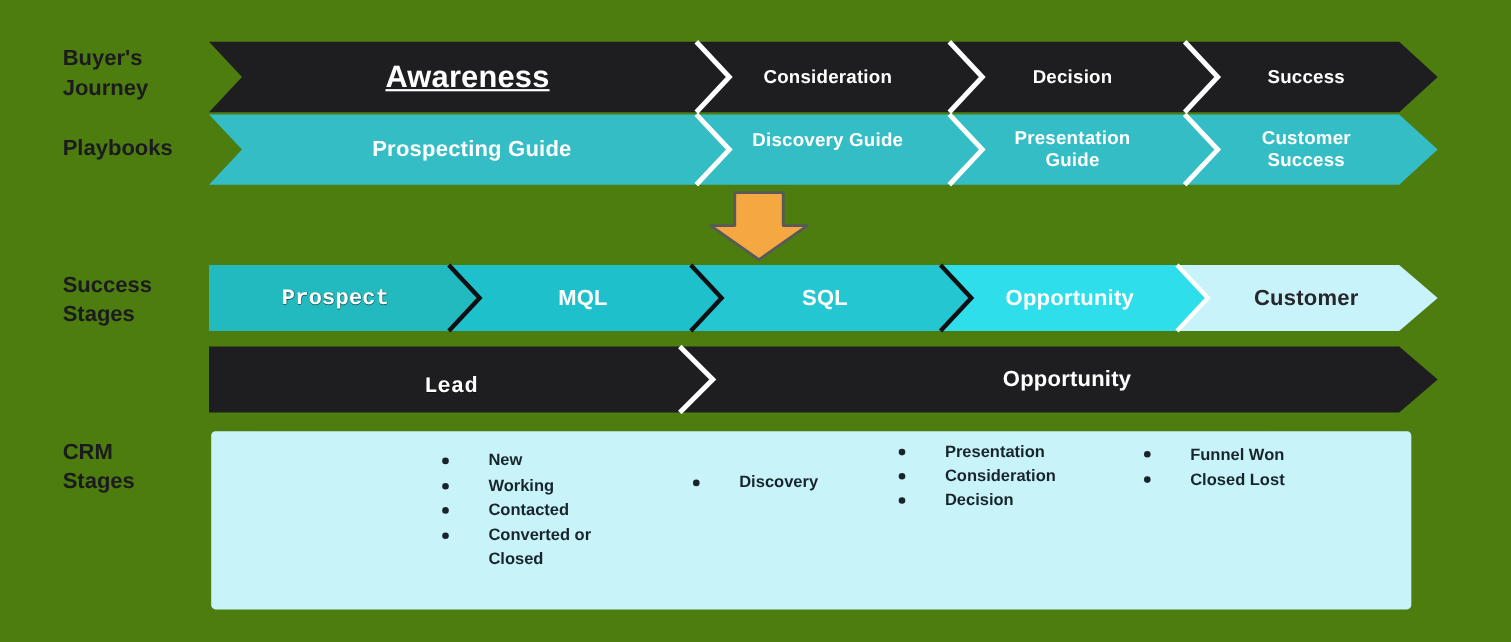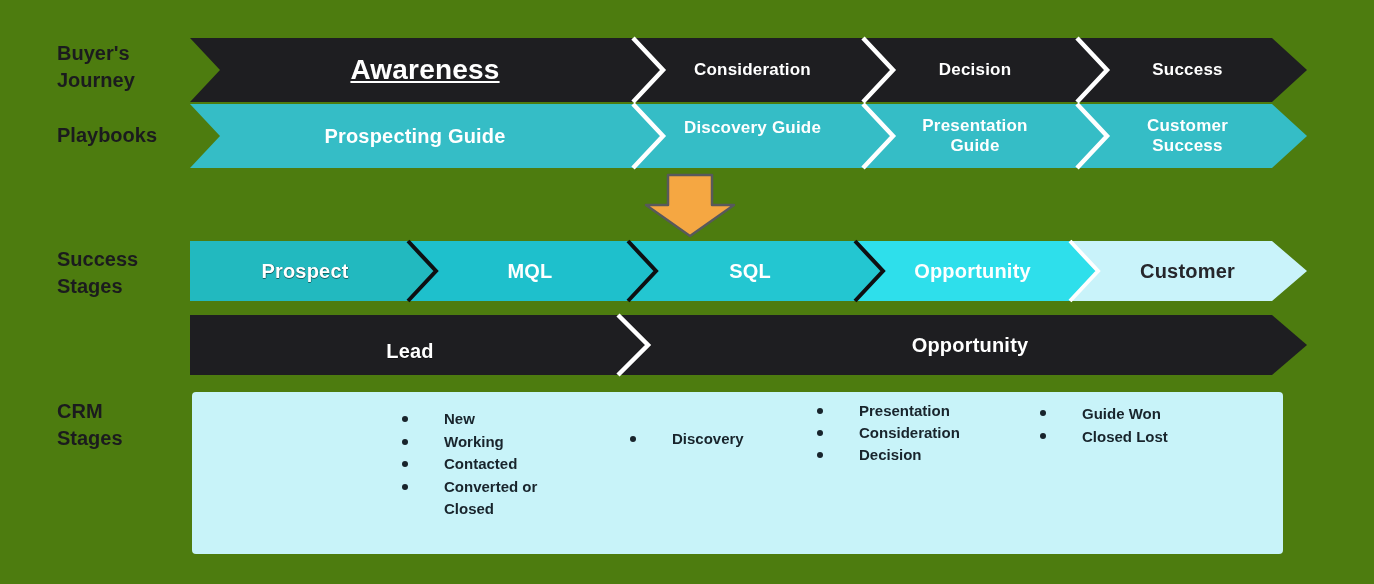--- a/index.html
+++ b/index.html
@@ -19,21 +19,21 @@
   
   .band-label {
     position:absolute; display:flex; align-items:center; justify-content:center;
     text-align:center; font-weight:700; color:#ffffff; letter-spacing:.2px;
   }
   .preline { white-space:pre-line; line-height:20px; }
   .fs21 { font-size:28px;text-decoration:underline; }
   .fs20 { font-size:20px; }
   .fs17 { font-size:17px; }
   .dark-text { color:#26262b; }
-  .glitch { text-shadow:0 1px 0 rgba(0,0,0,.45), 1px 0 0 rgba(0,0,0,.25); }
+  .glitch { text-shadow:0 1px 0 rgba(0,0,0,.45), 1px 0 0 rgba(0,0,0,.25);font-family:Liberation Mono, monospace; }
 
   
   .crm-col { position:absolute; list-style:none; }
   .crm-item { display:flex; align-items:flex-start; }
   .dot { width:6px; height:6px; border-radius:50%; background:#18242c; margin-top:8px; flex:none; }
   .crm-text {
     margin-left:36px; font-weight:700; color:#18242c; font-size:15px;
     line-height:22.5px; max-width:132px;
   }
   .lh22 .crm-text { line-height:22px; }
@@ -80,21 +80,21 @@
   <div class="side-label" style="top:246px;">Success
 Stages</div>
   <div class="side-label" style="top:398px;">CRM
 Stages</div>
 
   <div class="band-label fs21" style="left:210px;top:38px;width:430px;height:64px;">Awareness</div>
   <div class="band-label fs17" style="left:640px;top:38px;width:225px;height:64px;">Consideration</div>
   <div class="band-label fs17" style="left:865px;top:38px;width:220px;height:64px;">Decision</div>
   <div class="band-label fs17" style="left:1080px;top:38px;width:215px;height:64px;">Success</div>
 
-  <div class="band-label fs20" style="left:200px;top:104px;width:430px;height:64px;">Prospecting Guide</div>
+  <div class="band-label fs20" style="left:214px;top:104px;width:430px;height:64px;">Prospecting Guide</div>
   <div class="band-label fs17" style="left:640px;top:104px;width:225px;height:48px;">Discovery Guide</div>
   <div class="band-label fs17 preline" style="left:865px;top:104px;width:220px;height:64px;">Presentation
 Guide</div>
   <div class="band-label fs17 preline" style="left:1080px;top:104px;width:215px;height:64px;">Customer
 Success</div>
 
   <div class="band-label fs20 glitch" style="left:190px;top:241px;width:230px;height:60px;">Prospect</div>
   <div class="band-label fs20" style="left:420px;top:241px;width:220px;height:60px;">MQL</div>
   <div class="band-label fs20" style="left:640px;top:241px;width:220px;height:60px;">SQL</div>
   <div class="band-label fs20" style="left:865px;top:241px;width:215px;height:60px;">Opportunity</div>
@@ -140,21 +140,21 @@
       </li>
     <li class="crm-item">
         <span class="dot"></span>
         <span class="crm-text">Decision</span>
       </li>
   </ul>
 
   <ul class="crm-col lh23" style="left:1040px;top:402px;">
     <li class="crm-item">
         <span class="dot"></span>
-        <span class="crm-text">Guide Won</span>
+        <span class="crm-text">Funnel Won</span>
       </li>
     <li class="crm-item">
         <span class="dot"></span>
         <span class="crm-text">Closed Lost</span>
       </li>
   </ul>
 
 </div>
 
 </body></html>

